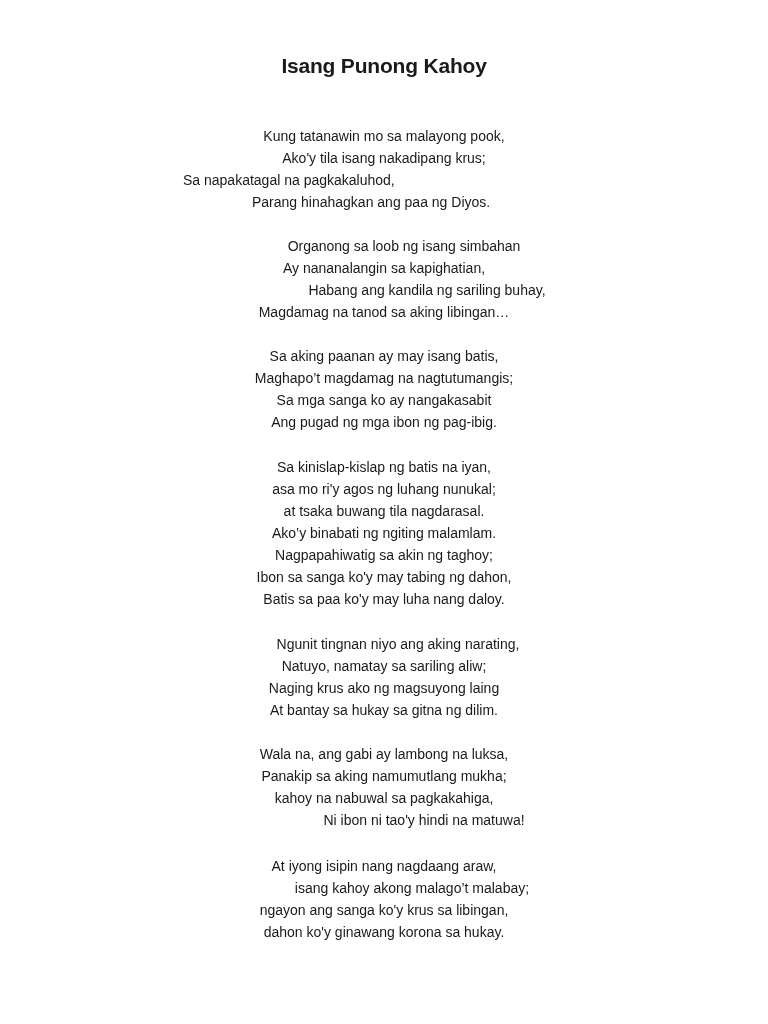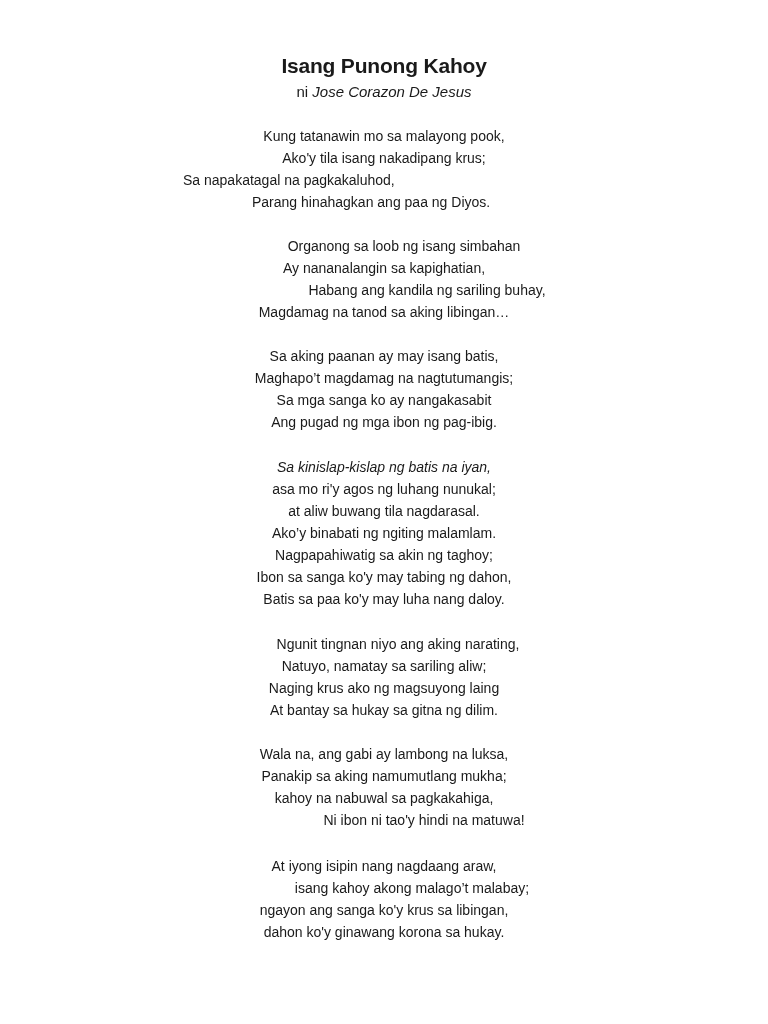--- a/index.html
+++ b/index.html
@@ -20,24 +20,20 @@
   .line {
     position: absolute; font-size: 14px; line-height: 20px; white-space: nowrap;
   }
   .center { left: 0; width: 768px; text-align: center; }
 </style>
 </head>
 <body>
 
 <div class="page">
   <div class="title">Isang Punong Kahoy</div>
-  <div class="byline">
-    <span>ni</span>
-    <span class="author">Jose Corazon De Jesus</span>
-  </div>
 
   <div>
     <div class="line center" style="top:126px;">Kung tatanawin mo sa malayong pook,</div>
     <div class="line center" style="top:148px;">Ako'y tila isang nakadipang krus;</div>
     <div class="line" style="top:170px;left:183px;">Sa napakatagal na pagkakaluhod,</div>
     <div class="line" style="top:192px;left:252px;">Parang hinahagkan ang paa ng Diyos.</div>
   </div>
 
   <div>
     <div class="line center" style="top:236px;margin-left:20px;">Organong sa loob ng isang simbahan</div>
@@ -47,23 +43,23 @@
   </div>
 
   <div>
     <div class="line center" style="top:346px;">Sa aking paanan ay may isang batis,</div>
     <div class="line center" style="top:368px;">Maghapo’t magdamag na nagtutumangis;</div>
     <div class="line center" style="top:390px;">Sa mga sanga ko ay nangakasabit</div>
     <div class="line center" style="top:412px;">Ang pugad ng mga ibon ng pag-ibig.</div>
   </div>
 
   <div>
-    <div class="line center" style="top:457px;font-style:italic;">Sa kinislap-kislap ng batis na iyan,</div>
+    <div class="line center" style="top:457px;">Sa kinislap-kislap ng batis na iyan,</div>
     <div class="line center" style="top:479px;">asa mo ri'y agos ng luhang nunukal;</div>
-    <div class="line center" style="top:501px;">at aliw buwang tila nagdarasal.</div>
+    <div class="line center" style="top:501px;">at tsaka buwang tila nagdarasal.</div>
     <div class="line center" style="top:523px;">Ako’y binabati ng ngiting malamlam.</div>
     <div class="line center" style="top:545px;">Nagpapahiwatig sa akin ng taghoy;</div>
     <div class="line center" style="top:567px;text-align:center;">Ibon sa sanga ko'y may tabing ng dahon,</div>
     <div class="line center" style="top:589px;">Batis sa paa ko'y may luha nang daloy.</div>
   </div>
 
   <div>
     <div class="line center" style="top:634px;padding-left:14px;">Ngunit tingnan niyo ang aking narating,</div>
     <div class="line center" style="top:656px;">Natuyo, namatay sa sariling aliw;</div>
     <div class="line center" style="top:678px;">Naging krus ako ng magsuyong laing</div>

